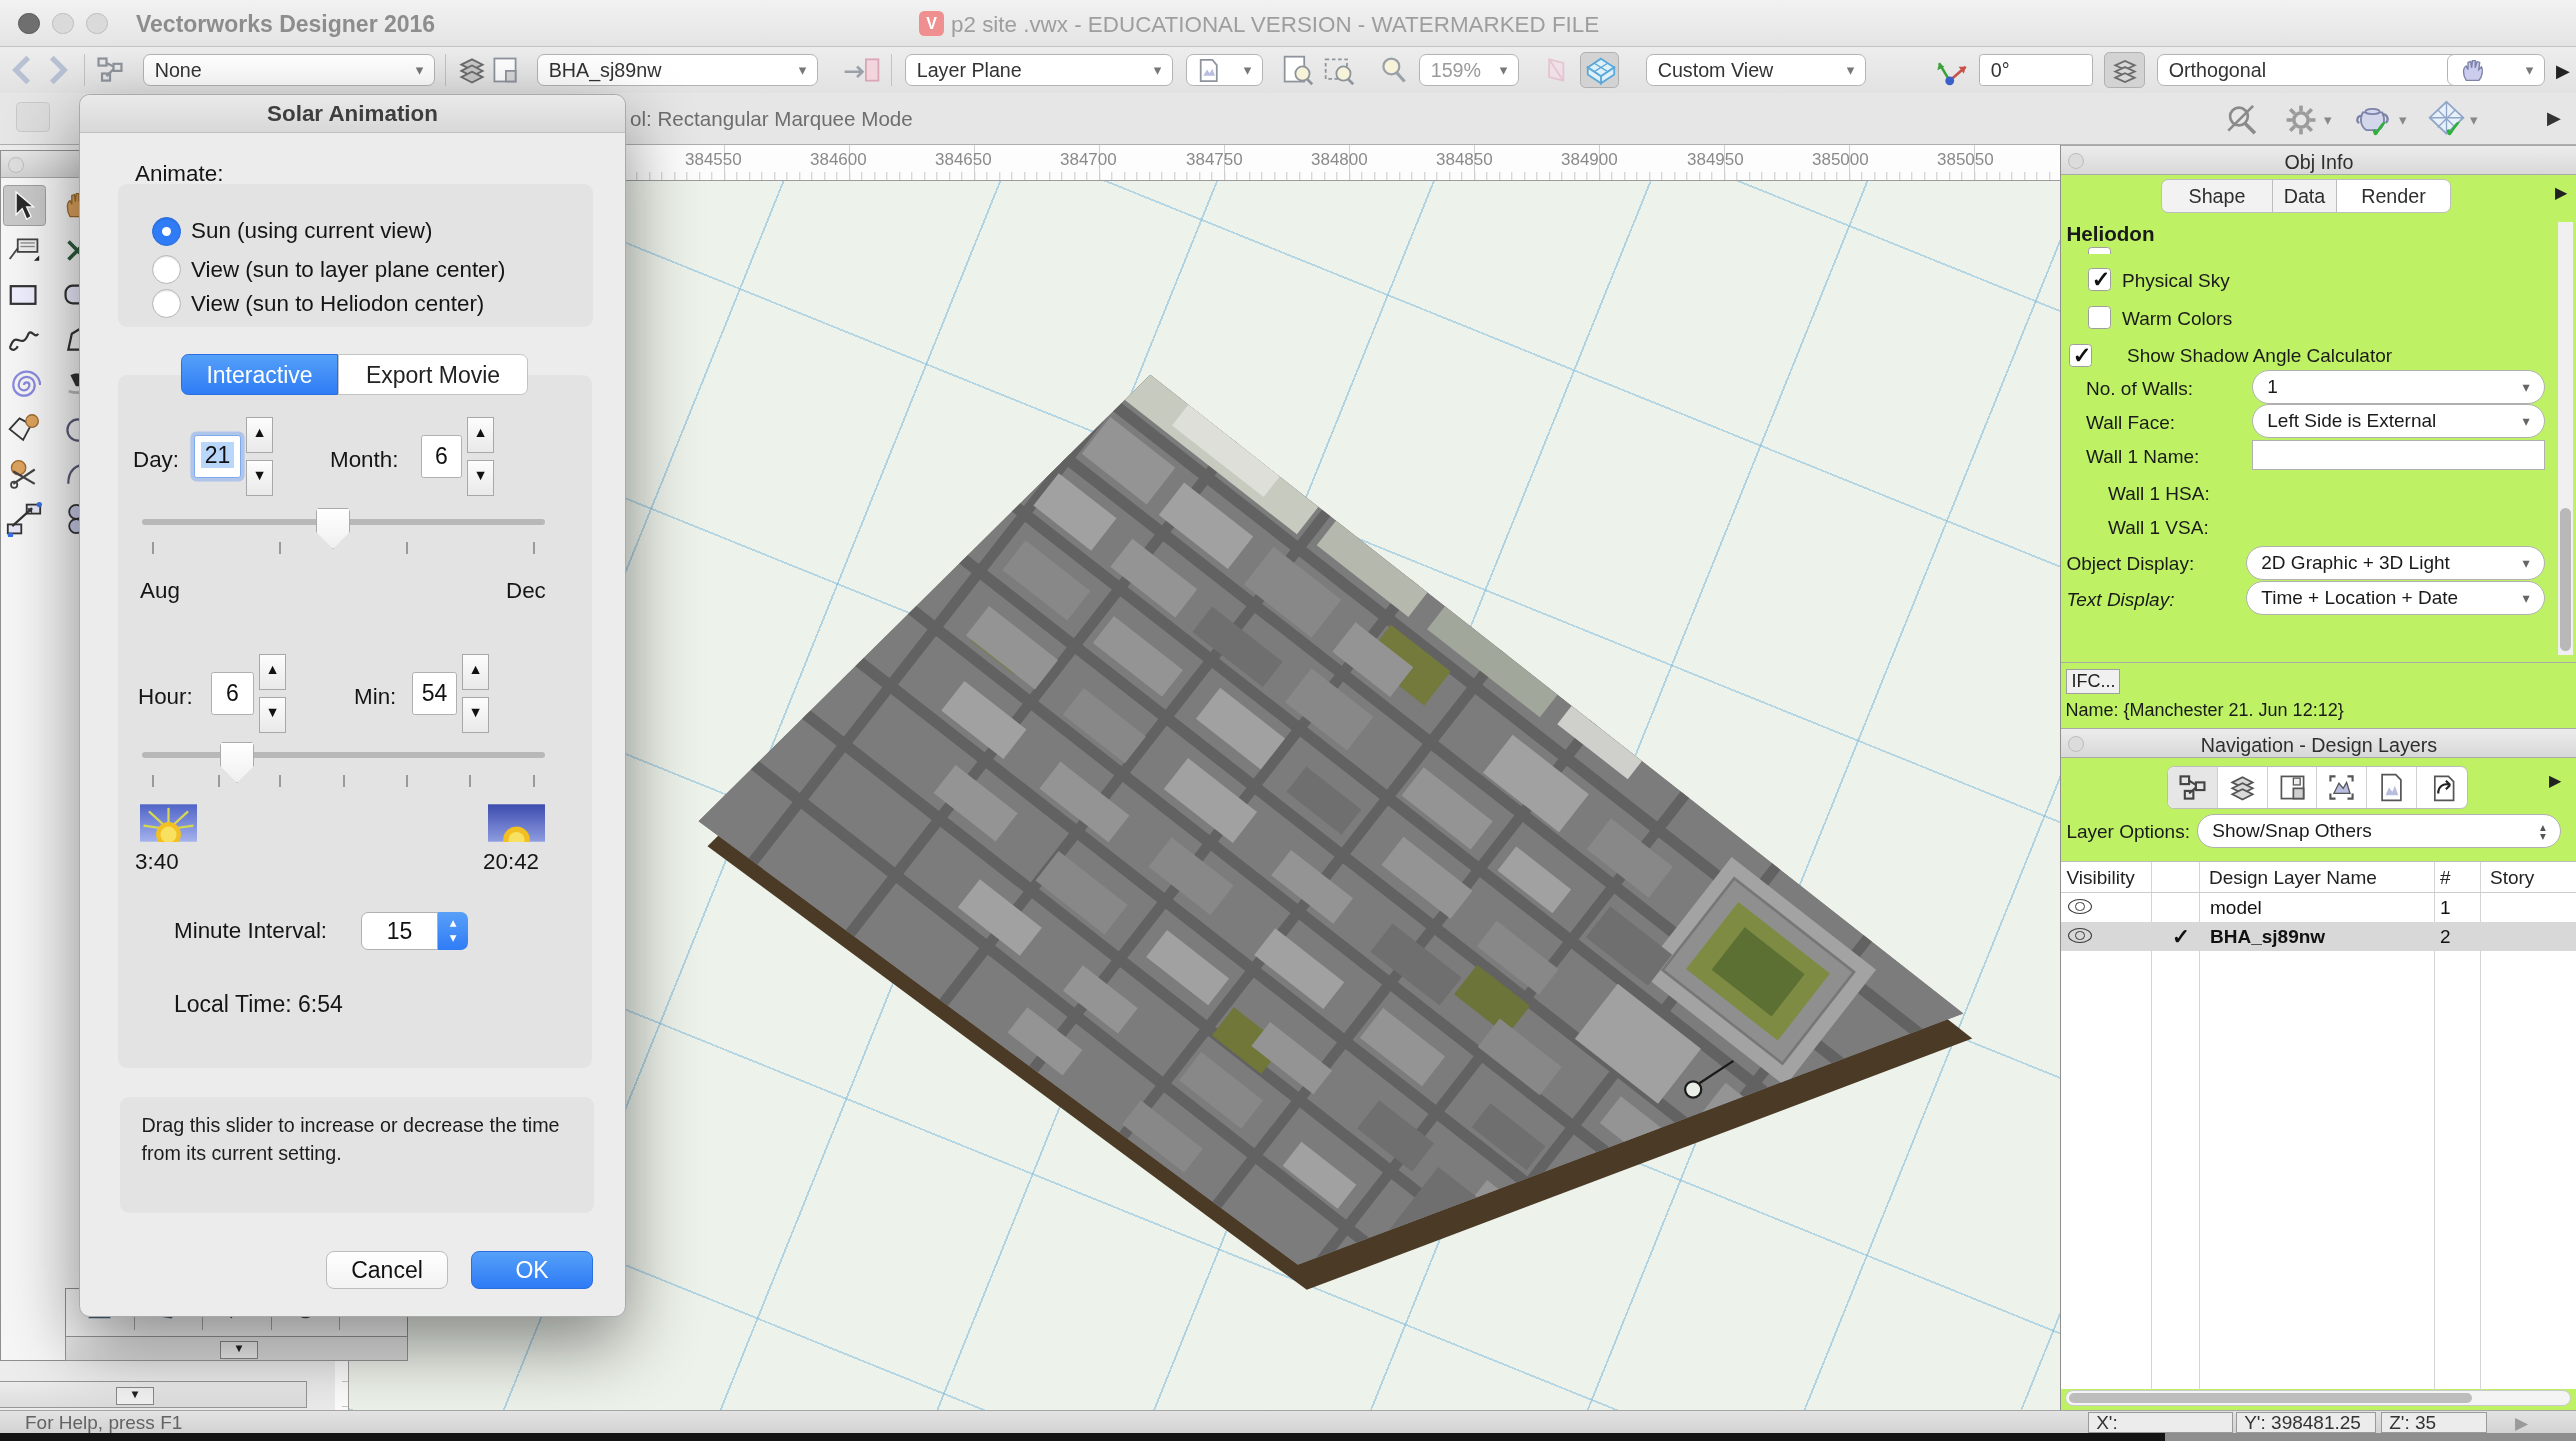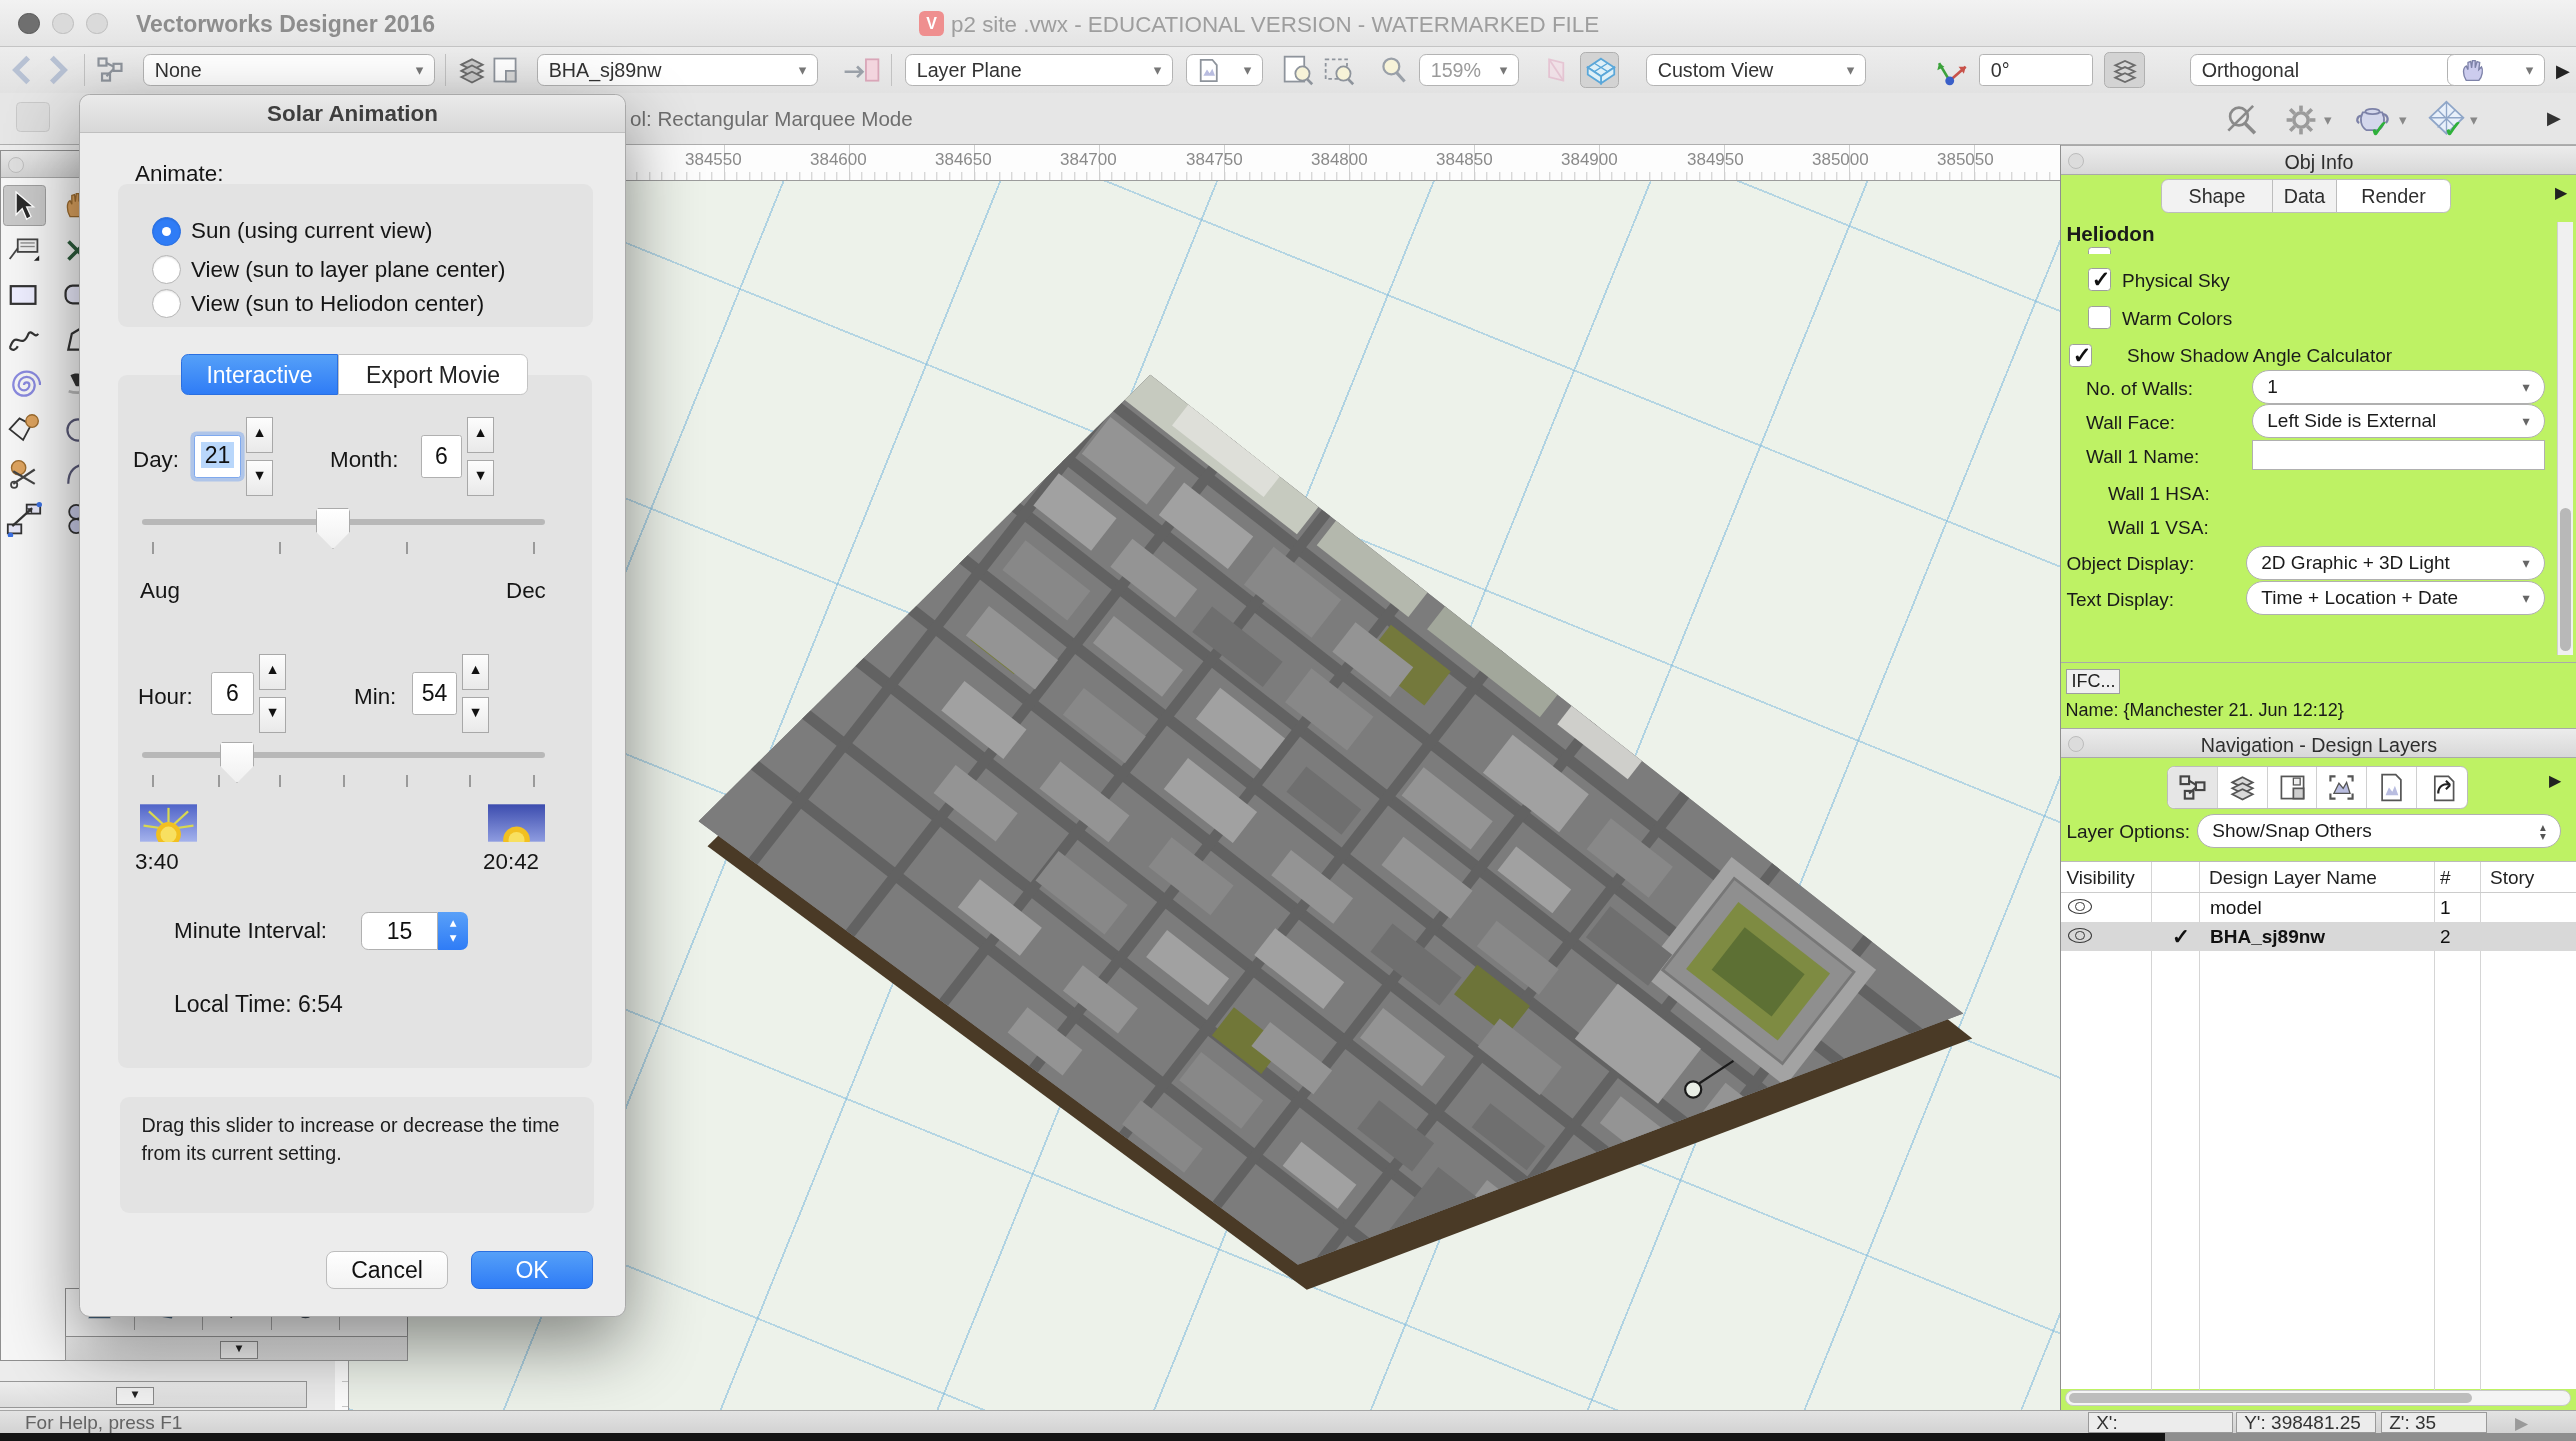--- a/index.html
+++ b/index.html
@@ -230,21 +230,21 @@
       </div>
     <div class="abs pressed" style="left:2104px;top:5.4px;width:41px;height:36px;">
       <svg style="position:absolute;left:5.4px;top:3.6px;" width="30" height="29" viewBox="0 0 34 32">
           <g fill="#d9d9d9" stroke="#6c6c6c" stroke-width="2">
             <path d="M6 9 L17 4 L28 9 L17 14 Z"></path>
             <path d="M6 16 L17 11 L28 16 L17 21 Z"></path>
             <path d="M6 23 L17 18 L28 23 L17 28 Z"></path>
           </g>
         </svg>
     </div>
-    <div class="dd" style="left:2157px;top:7.2px;width:311px;margin-left:33px;">
+    <div class="dd" style="left:2157px;top:7.2px;width:311px;">
         <span>Orthogonal</span>
         <span class="v">▾</span>
       </div>
     <div class="dd" style="left:2447px;top:7.2px;width:98px;">
       <svg width="27" height="27" viewBox="0 0 30 30">
           <path d="M8 26 C4 20 4 12 8 10 L10 14 L10 6 L13 5 L14 12 L15 4 L18 4 L18 12 L20 5 L23 6 L22 14 L25 11 C27 14 26 22 22 26 Z" fill="#ccccee" stroke="#7d82a8" stroke-width="1.5"></path>
         </svg>
       <span class="v">▾</span>
     </div>
     <span class="abs" style="left:2556px;top:12.5px;font-size:18px;color:#222;">▶</span>
@@ -595,21 +595,21 @@
       </div>
     <div class="rp-label" style="left:25px;top:301px;">Wall 1 Name:</div>
     <div class="abs" style="left:191px;top:295px;width:293px;height:30px;background:#fff;border:0.9px solid #b0b0b0;"></div>
     <div class="rp-label" style="left:47px;top:338px;">Wall 1 HSA:</div>
     <div class="rp-label" style="left:47px;top:372px;">Wall 1 VSA:</div>
     <div class="rp-label" style="left:5.4px;top:408px;">Object Display:</div>
     <div class="rp-dd" style="left:185px;top:401px;width:299px;">
         <span>2D Graphic + 3D Light</span>
         <span class="v">▾</span>
       </div>
-    <div class="rp-label" style="left:5.4px;top:444px;">Text Display:</div>
+    <div class="rp-label" style="left:5.4px;top:444px;font-style:italic;">Text Display:</div>
     <div class="rp-dd" style="left:185px;top:436px;width:299px;">
         <span>Time + Location + Date</span>
         <span class="v">▾</span>
       </div>
 
     <div class="abs" style="left:496px;top:77px;width:16px;height:433px;background:#f0f0f0;border-left:0.9px solid #d0d0d0;">
       <div class="abs" style="left:1.8px;top:286px;width:11.6px;height:143px;background:#b8b8b8;border-radius:6.3px;"></div>
     </div>
 
     <div class="abs" style="left:0;top:517px;width:516px;height:0.9px;background:#aaa;"></div>

